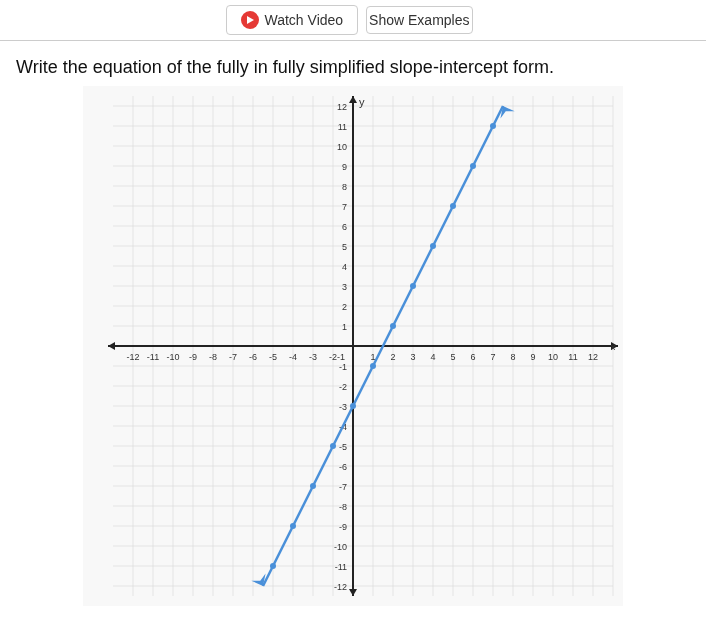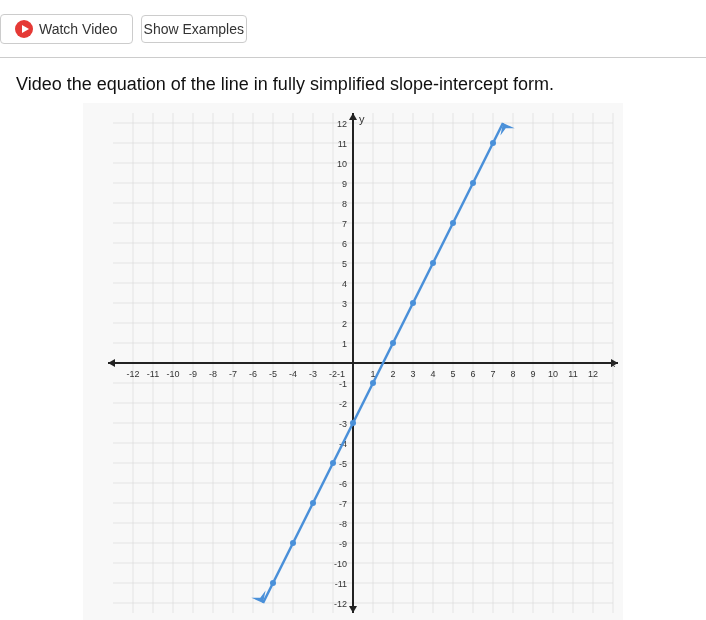--- a/index.html
+++ b/index.html
@@ -5,25 +5,25 @@
     * { box-sizing: border-box; margin: 0; padding: 0; }
     body {
       background: #fff;
       font-family: Arial, sans-serif;
       width: 706px;
       min-height: 620px;
       overflow: hidden;
     }
     .top-bar {
       display: flex;
-      justify-content: flex-start;
+      justify-content: center;
       align-items: center;
       padding: 4px 0 4px 0;
       border-bottom: 1px solid #ccc;
-      height: 58px;
+      height: 41px;
     }
     .watch-video-btn {
       display: flex;
       align-items: center;
       gap: 6px;
       border: 1px solid #ccc;
       border-radius: 4px;
       padding: 5px 14px;
       margin-right: 8px;
       background: #fff;
@@ -84,21 +84,21 @@
 <div class="top-bar">
   <button class="watch-video-btn">
     <span class="watch-icon"></span>
     <span>Watch Video</span>
   </button>
   <button class="show-examples-btn">
     <span>Show Examples</span>
   </button>
 </div>
 
-<div class="question-text">Video the equation of the line in fully simplified slope-intercept form.</div>
+<div class="question-text">Write the equation of the fully in fully simplified slope-intercept form.</div>
 
 <div class="graph-container">
   <div class="graph-wrapper">
     <svg class="graph" viewBox="0 0 540 520" xmlns="http://www.w3.org/2000/svg">
 
       <rect x="0" y="0" width="540" height="520" fill="#f8f8f8" stroke="none"></rect>
 
       <g stroke="#d0d0d0" stroke-width="0.5">
 
         <line x1="50" y1="10" x2="50" y2="510"></line>

